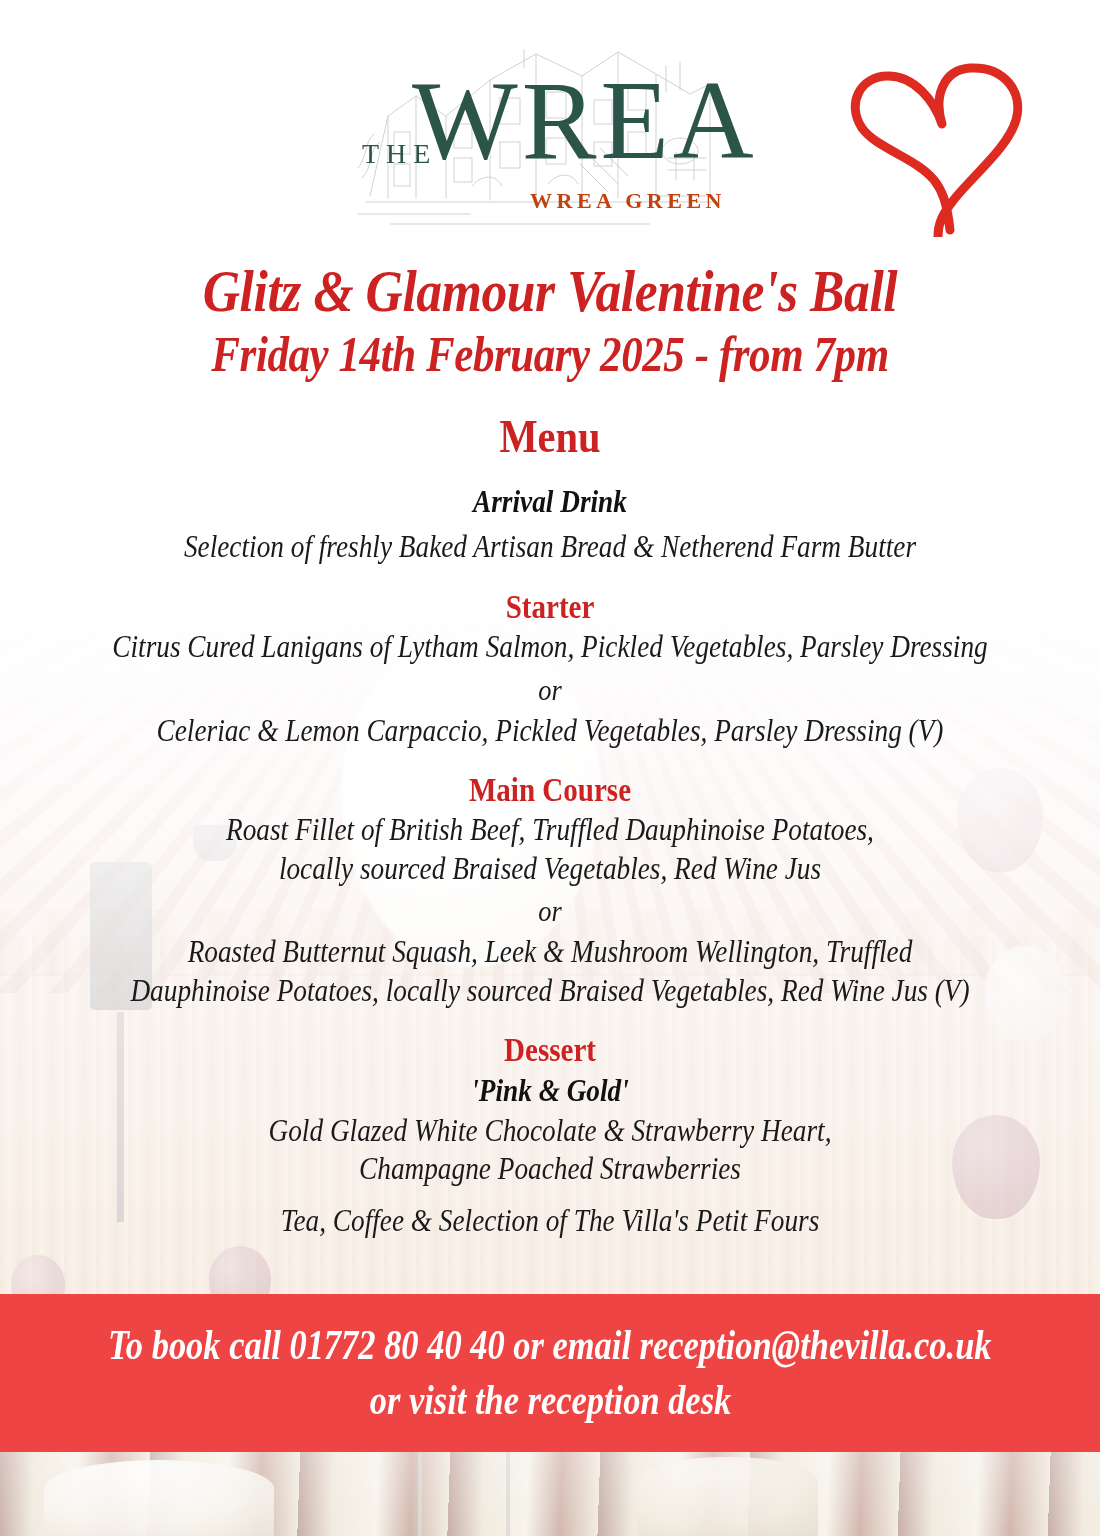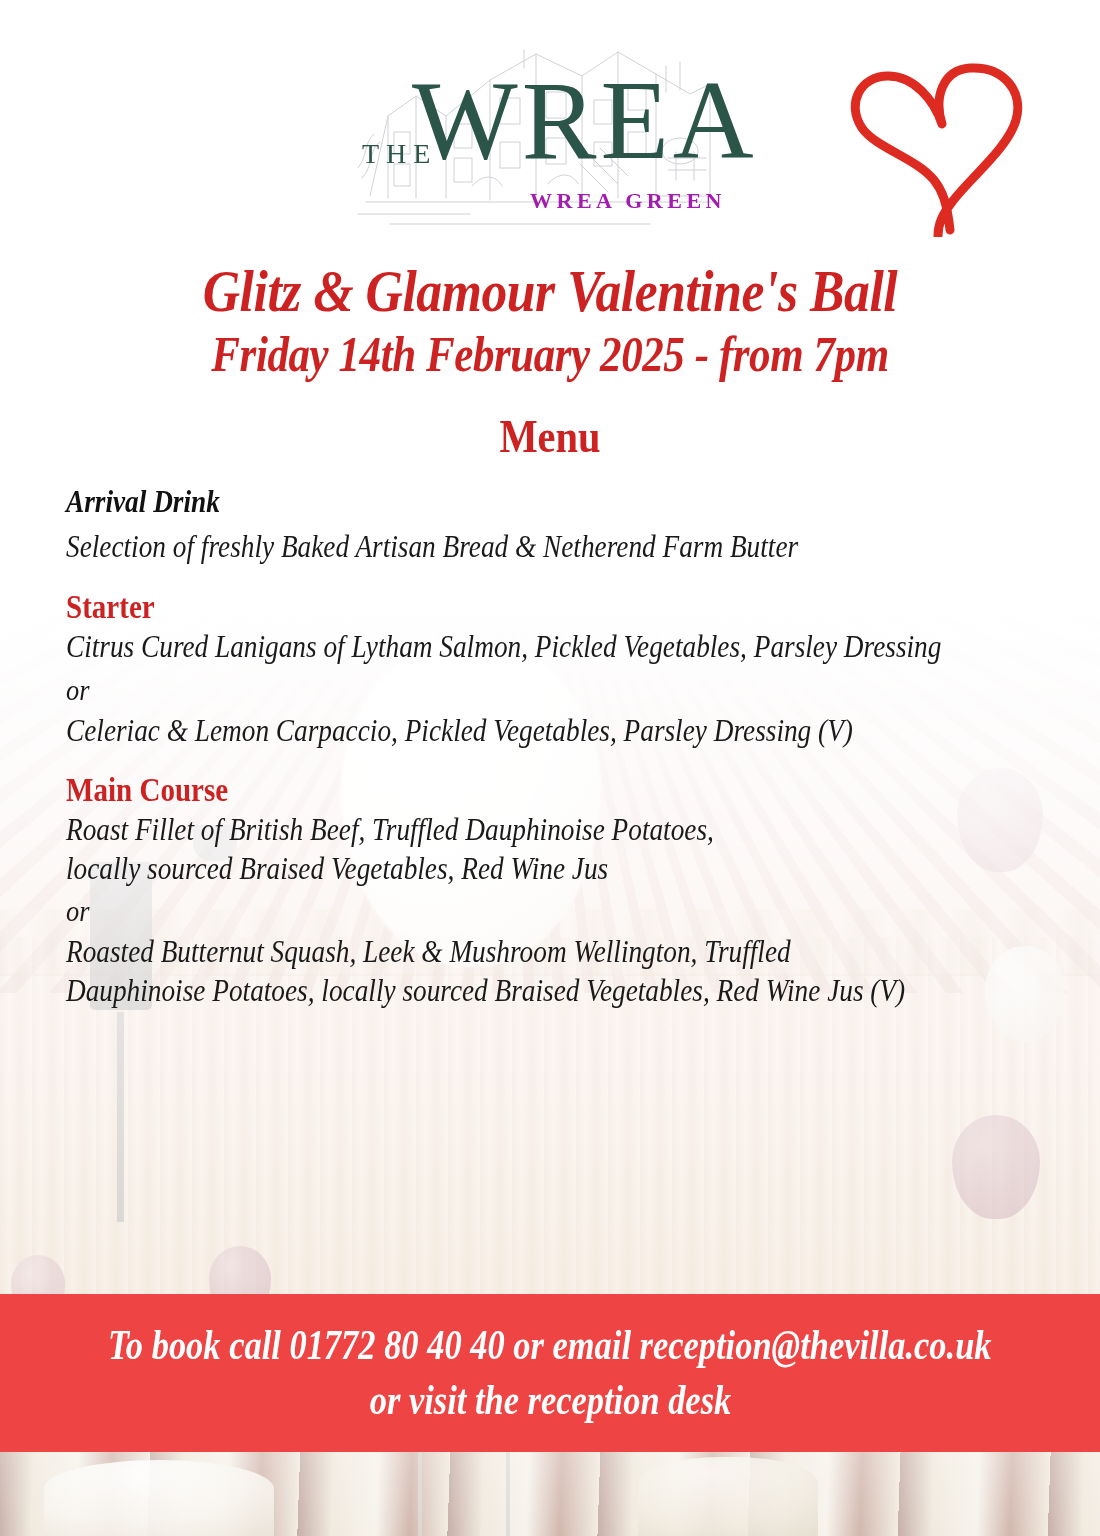--- a/index.html
+++ b/index.html
@@ -274,21 +274,21 @@
     font-weight: 400;
   }
   .logo-wrea {
     position: absolute;
     right: 4px;
     top: 142px;
     font-family: "Liberation Serif", serif;
     font-size: 22px;
     letter-spacing: 4.5px;
     font-weight: 700;
-    color: #a21caf;
+    color: #c2410c;
   }
 
   .heart {
     position: absolute;
     left: 838px;
     top: 62px;
     width: 200px;
     height: 175px;
   }
 
@@ -312,21 +312,21 @@
     text-align: center;
     color: #cc2222;
     font-family: "Liberation Serif", serif;
     font-weight: 700;
     font-size: 46px;
     transform: scaleX(.88);
     margin-top: 26px;
     line-height: 1.1;
   }
   .course {
-    text-align: left;
+    text-align: center;
     margin-top: 20px;
   }
   .course-title {
     color: #cc2222;
     font-family: "Liberation Serif", serif;
     font-weight: 700;
     font-size: 33px;
     transform: scaleX(.88);
     line-height: 1.25;
   }
@@ -488,20 +488,28 @@
 
     <div class="course">
       <div class="course-title">Main Course</div>
       <div class="dish">Roast Fillet of British Beef, Truffled Dauphinoise Potatoes,</div>
       <div class="dish">locally sourced Braised Vegetables, Red Wine Jus</div>
       <div class="or-line">or</div>
       <div class="dish">Roasted Butternut Squash, Leek &amp; Mushroom Wellington, Truffled</div>
       <div class="dish">Dauphinoise Potatoes, locally sourced Braised Vegetables, Red Wine Jus (V)</div>
     </div>
 
+    <div class="course">
+      <div class="course-title">Dessert</div>
+      <div class="sub-bold">'Pink &amp; Gold'</div>
+      <div class="dish">Gold Glazed White Chocolate &amp; Strawberry Heart,</div>
+      <div class="dish">Champagne Poached Strawberries</div>
+      <div class="gap-md"></div>
+      <div class="dish">Tea, Coffee &amp; Selection of The Villa's Petit Fours</div>
+    </div>
   </div>
 
   <div class="footer-banner">
     <div class="footer-line l1">To book call 01772 80 40 40 or email reception@thevilla.co.uk</div>
     <div class="footer-line l2">or visit the reception desk</div>
   </div>
 
   <div class="bottom-strip">
     <div class="tables"></div>
     <div class="cloth"></div>

